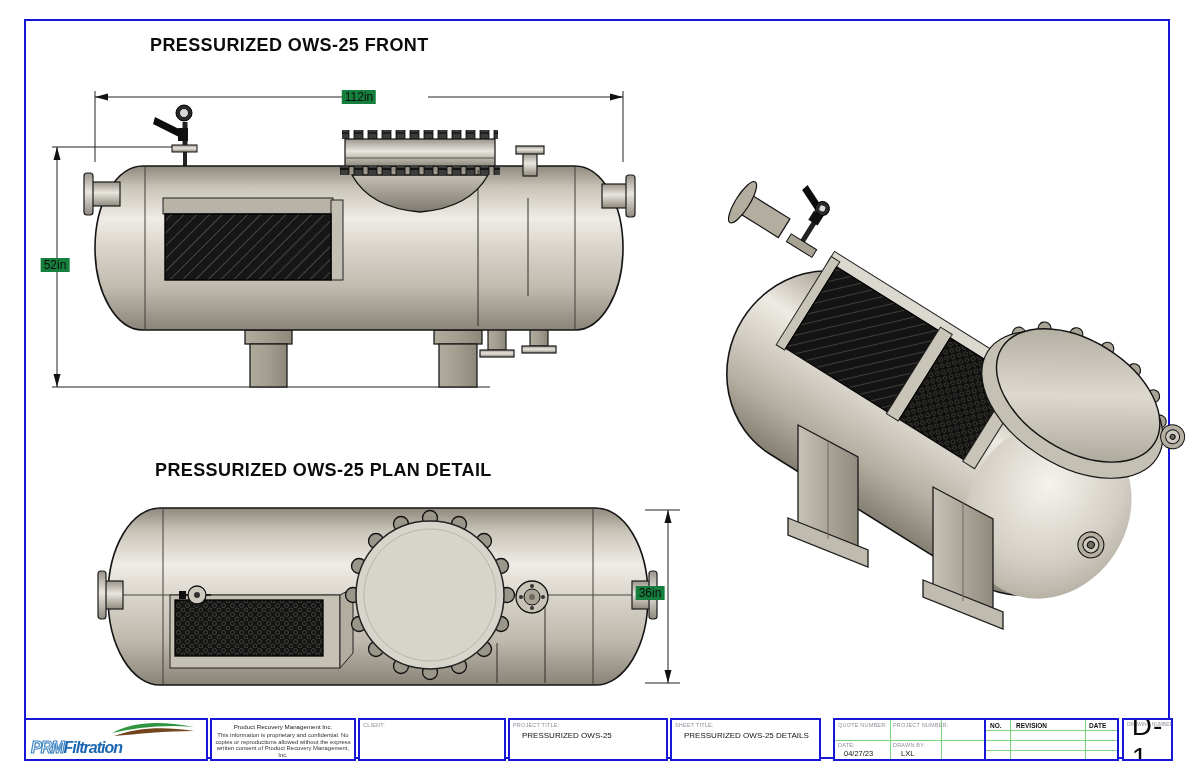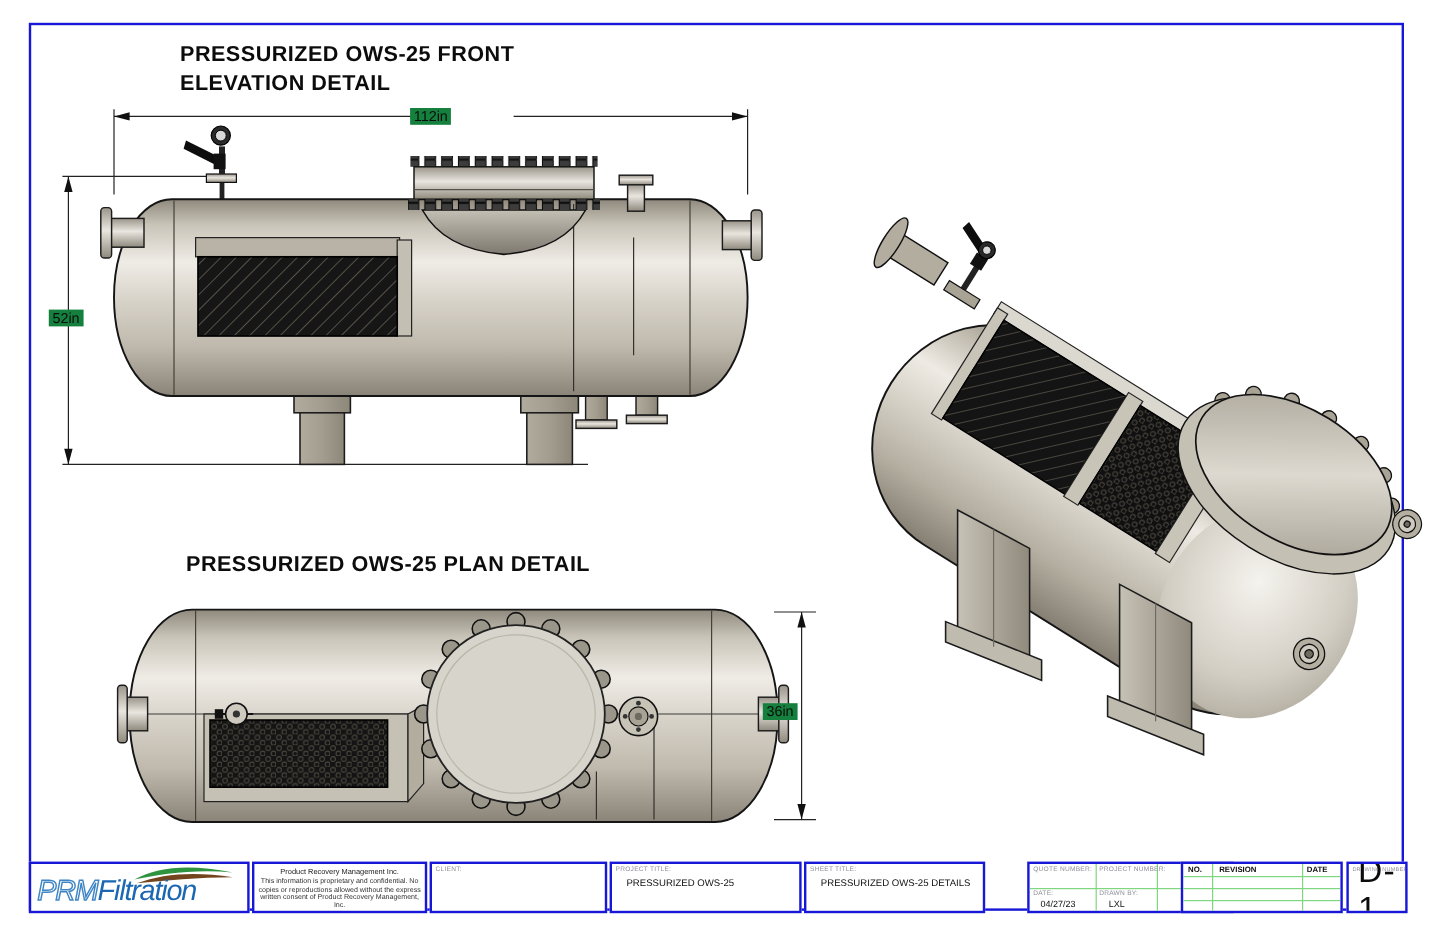--- a/index.html
+++ b/index.html
@@ -15,40 +15,39 @@
   
   .cell{position:absolute;top:718px;height:43px;border:2px solid #1717d8;
         background:#fff;box-sizing:border-box;overflow:hidden;}
   .cell-label{position:absolute;top:2px;left:3px;font-size:5.5px;color:#8f8f9b;
               letter-spacing:.2px;white-space:nowrap;}
   .cell-value{position:absolute;top:11px;left:12px;font-size:8px;color:#111;
               white-space:nowrap;}
   .gline-v{position:absolute;top:0;bottom:0;width:1px;background:#7ed67e;}
   .gline-h{position:absolute;left:0;right:0;height:1px;background:#7ed67e;}
   .logo-wrap{position:absolute;left:5px;bottom:2px;white-space:nowrap;
-             font-style:italic;font-weight:400;font-size:24px;letter-spacing:-1px;}
+             font-style:italic;font-weight:700;font-size:16px;letter-spacing:-1px;}
   .logo-prm{color:#fff;-webkit-text-stroke:1.2px #4186c4;}
   .logo-filt{color:#1b67b3;}
   .company-name{position:absolute;top:3px;left:0;right:0;text-align:center;
                 font-size:6.2px;color:#1a1a1a;}
   .company-disc{position:absolute;top:12px;left:3px;right:3px;text-align:center;
                 font-size:5.9px;line-height:1.12;color:#333;}
   .rev-head{position:absolute;top:2px;font-size:6.5px;font-weight:bold;color:#111;}
   .dwg-num{position:absolute;left:50%;top:56%;transform:translate(-50%,-50%);
            font-size:28px;color:#0c0c0c;letter-spacing:1px;}
   .qval{position:absolute;font-size:7.5px;color:#111;white-space:nowrap;}
 </style>
 </head>
 <body>
 
 <div class="frame"></div>
 
 <div class="view-title" style="left:150px;top:33px;width:420px;">
   <div>PRESSURIZED OWS-25 FRONT</div>
-  <div>ELEVATION DETAIL</div>
 </div>
 <div class="view-title" style="left:730px;top:67px;width:410px;">
 </div>
 <div class="view-title" style="left:155px;top:458px;width:415px;">PRESSURIZED OWS-25 PLAN DETAIL</div>
 
 <svg style="left:30px;top:88px;" width="640" height="312" viewBox="0 0 640 312">
   <defs>
     <linearGradient id="fvMetal" x1="0" y1="0" x2="0" y2="1">
       <stop offset="0" stop-color="#8f897d"></stop>
         <stop offset=".13" stop-color="#c9c4b8"></stop>
@@ -387,21 +386,21 @@
 <div class="cell" style="left:508px;width:160px;">
   <span class="cell-label">PROJECT TITLE:</span>
   <span class="cell-value">PRESSURIZED OWS-25</span>
 </div>
 
 <div class="cell" style="left:670px;width:151px;">
   <span class="cell-label">SHEET TITLE:</span>
   <span class="cell-value">PRESSURIZED OWS-25 DETAILS</span>
 </div>
 
-<div class="cell" style="left:856px;width:172px;">
+<div class="cell" style="left:833px;width:172px;">
   <div class="gline-v" style="left:55px;"></div>
   <div class="gline-v" style="left:106px;"></div>
   <div class="gline-h" style="top:20px;"></div>
   <span class="cell-label" style="left:3px;top:2px;">QUOTE NUMBER:</span>
   <span class="cell-label" style="left:58px;top:2px;">PROJECT NUMBER:</span>
   <span class="cell-label" style="left:3px;top:22px;">DATE:</span>
   <span class="cell-label" style="left:58px;top:22px;">DRAWN BY:</span>
   <span class="qval" style="left:9px;top:29px;">04/27/23</span>
   <span class="qval" style="left:66px;top:29px;text-align:center;">LXL</span>
   <span class="qval" style="left:9px;top:11px;"></span>

